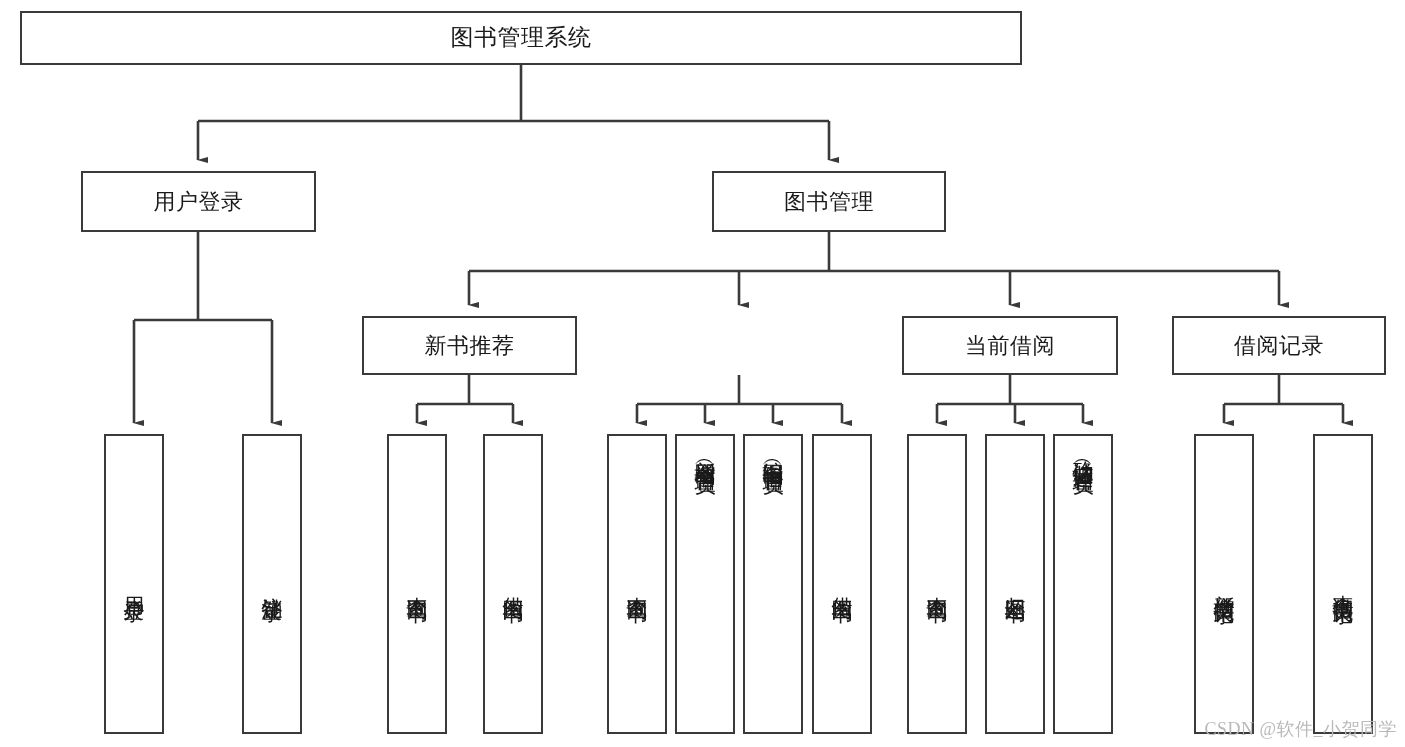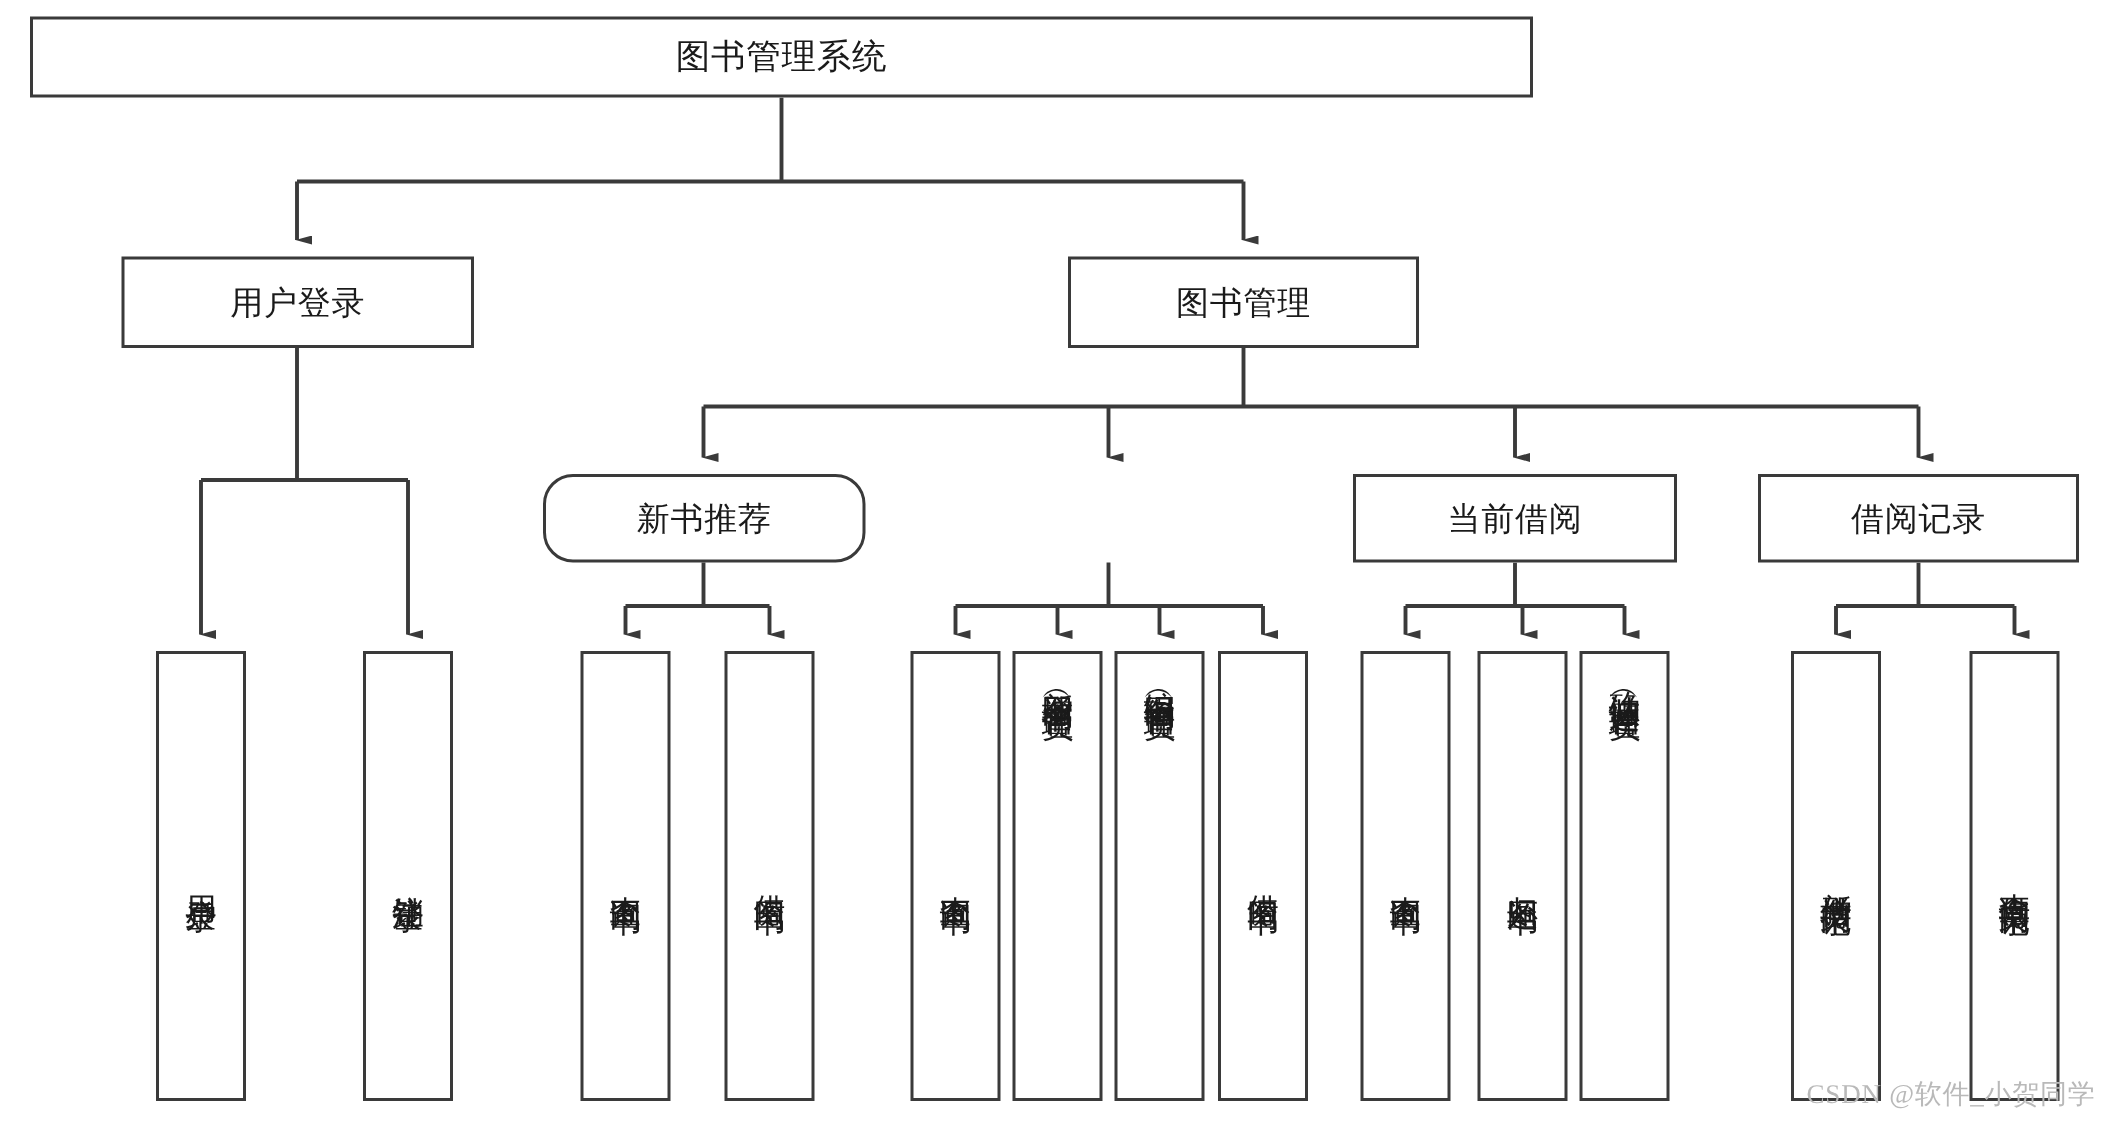--- a/index.html
+++ b/index.html
@@ -137,21 +137,21 @@
     <span class="label">图书管理系统</span>
   </div>
 
   <div class="node horiz" style="left:81px; top:171px; width:235px; height:61px;">
     <span class="label">用户登录</span>
   </div>
   <div class="node horiz" style="left:712px; top:171px; width:234px; height:61px;">
     <span class="label">图书管理</span>
   </div>
 
-  <div class="node horiz" style="left:362px; top:316px; width:215px; height:59px;border-radius:20px;">
+  <div class="node horiz" style="left:362px; top:316px; width:215px; height:59px;">
     <span class="label">新书推荐</span>
   </div>
   <div class="node horiz" style="left:902px; top:316px; width:216px; height:59px;">
     <span class="label">当前借阅</span>
   </div>
   <div class="node horiz" style="left:1172px; top:316px; width:214px; height:59px;">
     <span class="label">借阅记录</span>
   </div>
 
   <div class="node vert centered" style="left:104px; top:434px; width:60px; height:300px;">

